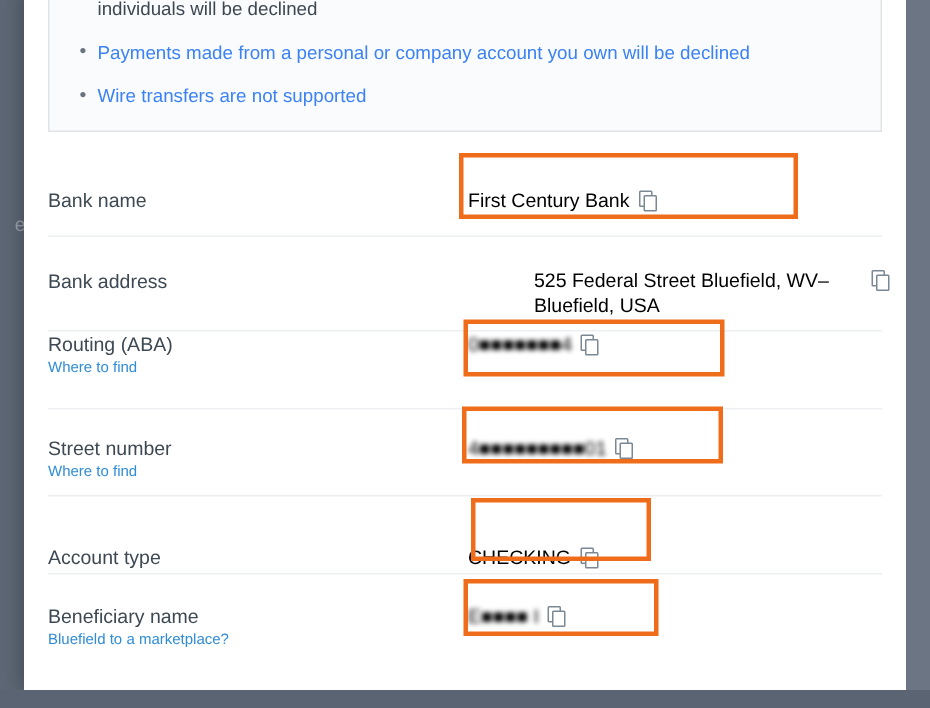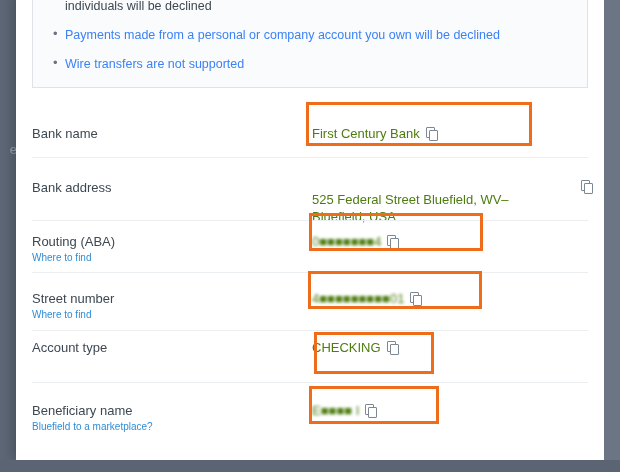--- a/index.html
+++ b/index.html
@@ -101,21 +101,21 @@
     left: 16px;
     font-size: 10px;
     color: #2f8dd6;
     white-space: nowrap;
     cursor: pointer;
   }
   .field-value {
     position: absolute;
     left: 296px;
     font-size: 13px;
-    color: #4d7c0f;
+    color: #000000;
     white-space: nowrap;
   }
   .field-value.wrap {
     white-space: normal;
     width: 250px;
     line-height: 17px;
   }
   .value-blur {
     filter: blur(1.6px);
     display: inline-block;
@@ -208,46 +208,46 @@
     <div class="field-label" style="top:22px;">Bank name</div>
     <div class="field-value" style="top:22px;">
       <span>First Century Bank</span><span class="copy-icon"></span>
     </div>
   </div>
   <div class="hl" style="left:290px;top:110px;width:226px;height:44px;"></div>
   <div class="divider" style="top:165px;"></div>
 
   <div class="field-row" style="top:176px;height:52px;">
     <div class="field-label" style="top:12px;">Bank address</div>
-    <div class="field-value wrap" style="top:23px;">525 Federal Street Bluefield, WV–Bluefield, USA</div>
+    <div class="field-value wrap" style="top:10px;margin-left:44px;">525 Federal Street Bluefield, WV–Bluefield, USA</div>
     <span class="copy-icon" style="position:absolute;left:559px;top:12px;"></span>
   </div>
   <div class="divider" style="top:228px;"></div>
 
-  <div class="field-row" style="top:232px;height:52px;text-decoration:underline;">
+  <div class="field-row" style="top:220px;height:52px;text-decoration:underline;">
     <div class="field-label" style="top:10px;">Routing (ABA)</div>
     <div class="field-sublink" style="top:28px;">Where to find</div>
     <div class="field-value" style="top:10px;">
       <span class="value-blur">0■■■■■■■4</span><span class="copy-icon"></span>
     </div>
   </div>
   <div class="hl" style="left:293px;top:221px;width:174px;height:38px;"></div>
   <div class="divider" style="top:280px;"></div>
 
   <div class="field-row" style="top:290px;height:52px;">
     <div class="field-label" style="top:9px;">Street number</div>
     <div class="field-sublink" style="top:27px;">Where to find</div>
     <div class="field-value" style="top:9px;">
       <span class="value-blur">4■■■■■■■■■01</span><span class="copy-icon"></span>
     </div>
   </div>
   <div class="hl" style="left:292px;top:279px;width:174px;height:38px;"></div>
   <div class="divider" style="top:338px;"></div>
 
-  <div class="field-row" style="top:332px;height:46px;text-align:center;">
+  <div class="field-row" style="top:356px;height:46px;text-align:center;">
     <div class="field-label" style="top:16px;">Account type</div>
     <div class="field-value" style="top:16px;">
       <span>CHECKING</span><span class="copy-icon"></span>
     </div>
   </div>
   <div class="hl" style="left:298px;top:340px;width:120px;height:42px;"></div>
   <div class="divider" style="top:390px;"></div>
 
   <div class="field-row" style="top:400px;height:52px;text-align:right;">
     <div class="field-label" style="top:11px;">Beneficiary name</div>

